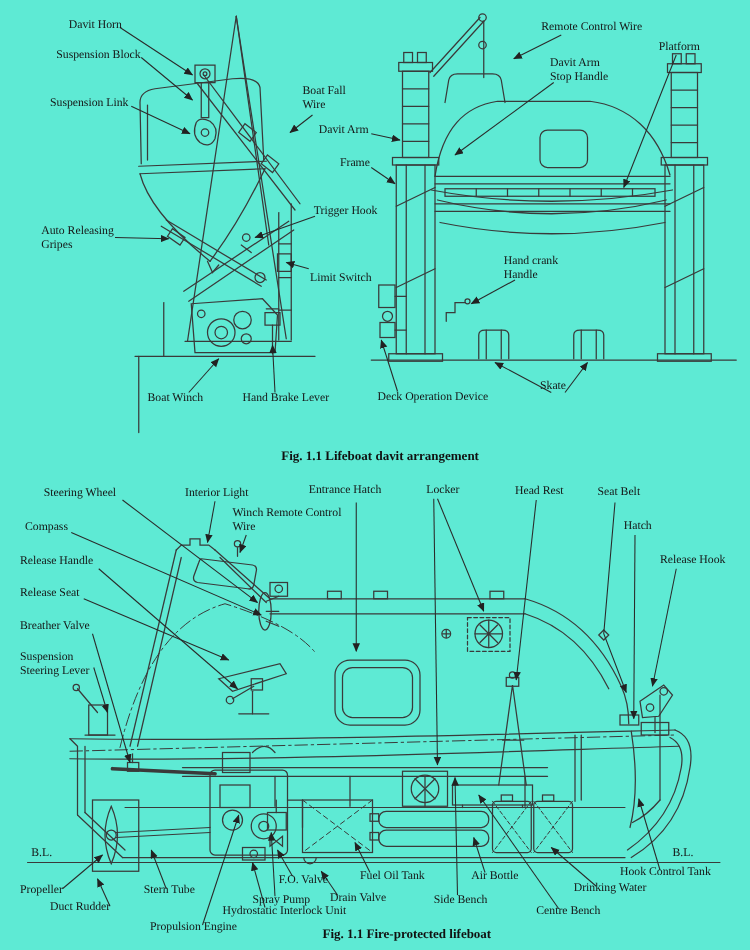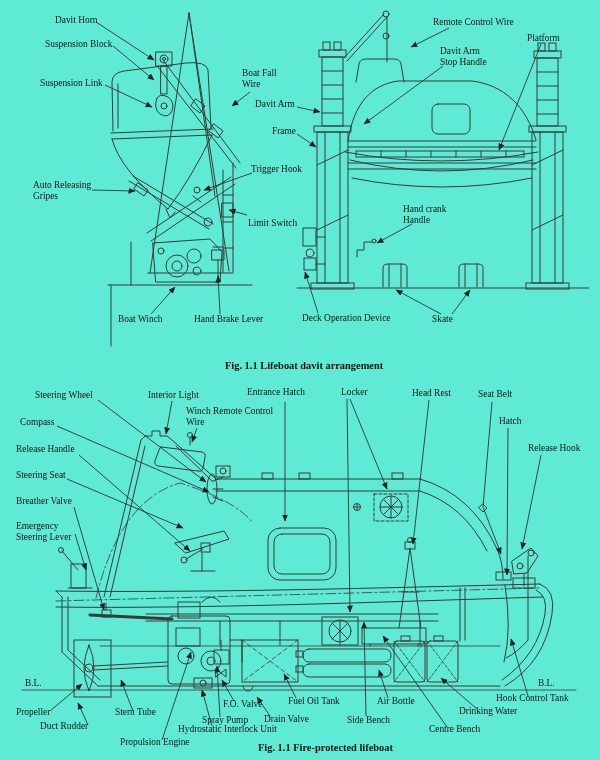--- a/index.html
+++ b/index.html
@@ -343,38 +343,38 @@
 <div class="lbl" style="left:248px;top:218px">Limit Switch</div>
 <div class="lbl" style="left:118px;top:314px">Boat Winch</div>
 <div class="lbl" style="left:194px;top:314px">Hand Brake Lever</div>
 <div class="lbl" style="left:433px;top:17px">Remote Control Wire</div>
 <div class="lbl" style="left:527px;top:33px">Platform</div>
 <div class="lbl" style="left:440px;top:46px">Davit Arm
 Stop Handle</div>
 <div class="lbl" style="left:403px;top:204px">Hand crank
 Handle</div>
 <div class="lbl" style="left:302px;top:313px">Deck Operation Device</div>
-<div class="lbl" style="left:432px;top:314px">Skate</div>
+<div class="lbl" style="left:432px;top:304px">Skate</div>
 <div class="cap" style="left:225px;top:360px">Fig. 1.1 Lifeboat davit arrangement</div>
 
 <div class="lbl" style="left:35px;top:390px">Steering Wheel</div>
 <div class="lbl" style="left:148px;top:390px">Interior Light</div>
 <div class="lbl" style="left:186px;top:406px">Winch Remote Control
 Wire</div>
 <div class="lbl" style="left:247px;top:387px">Entrance Hatch</div>
 <div class="lbl" style="left:341px;top:387px">Locker</div>
 <div class="lbl" style="left:412px;top:388px">Head Rest</div>
 <div class="lbl" style="left:478px;top:389px">Seat Belt</div>
 <div class="lbl" style="left:499px;top:416px">Hatch</div>
 <div class="lbl" style="left:20px;top:417px">Compass</div>
 <div class="lbl" style="left:528px;top:443px">Release Hook</div>
 <div class="lbl" style="left:16px;top:444px">Release Handle</div>
-<div class="lbl" style="left:16px;top:470px">Steering Seat</div>
+<div class="lbl" style="left:16px;top:470px">Release Seat</div>
 <div class="lbl" style="left:16px;top:496px">Breather Valve</div>
-<div class="lbl" style="left:16px;top:521px">Emergency
+<div class="lbl" style="left:16px;top:521px">Suspension
 Steering Lever</div>
 <div class="bl" style="left:25px;top:678px">B.L.</div>
 <div class="bl" style="left:538px;top:678px">B.L.</div>
 <div class="lbl" style="left:16px;top:707px">Propeller</div>
 <div class="lbl" style="left:40px;top:721px">Duct Rudder</div>
 <div class="lbl" style="left:115px;top:707px">Stern Tube</div>
 <div class="lbl" style="left:223px;top:699px">F.O. Valve</div>
 <div class="lbl" style="left:288px;top:696px">Fuel Oil Tank</div>
 <div class="lbl" style="left:202px;top:715px">Spray Pump</div>
 <div class="lbl" style="left:264px;top:714px">Drain Valve</div>

